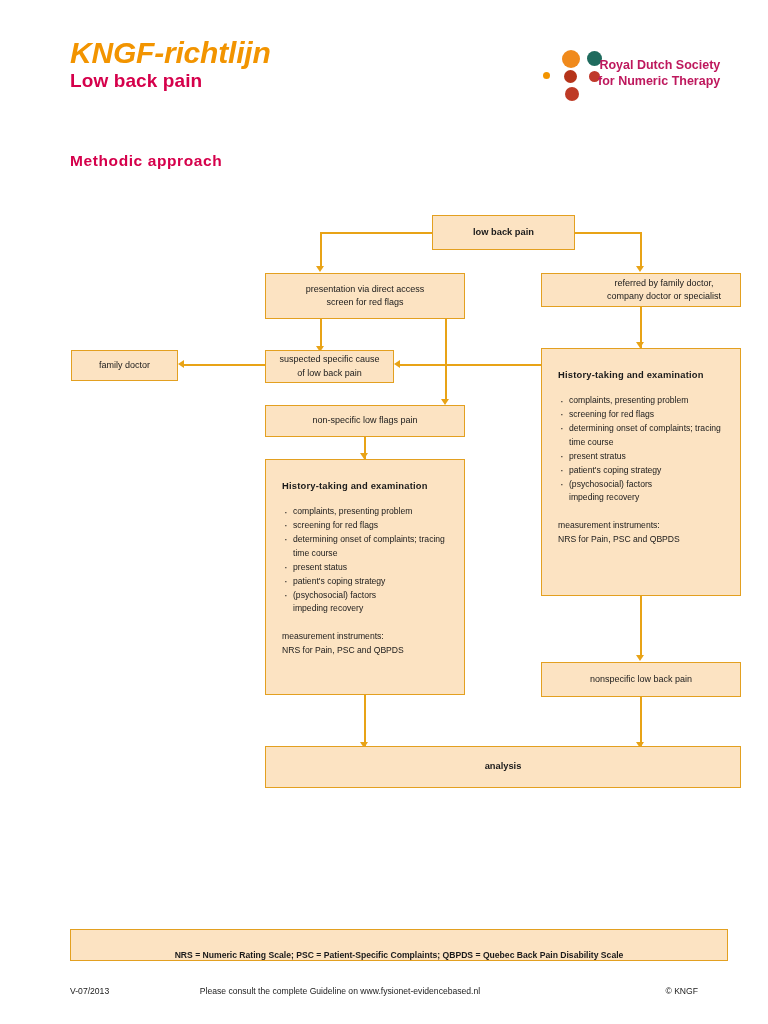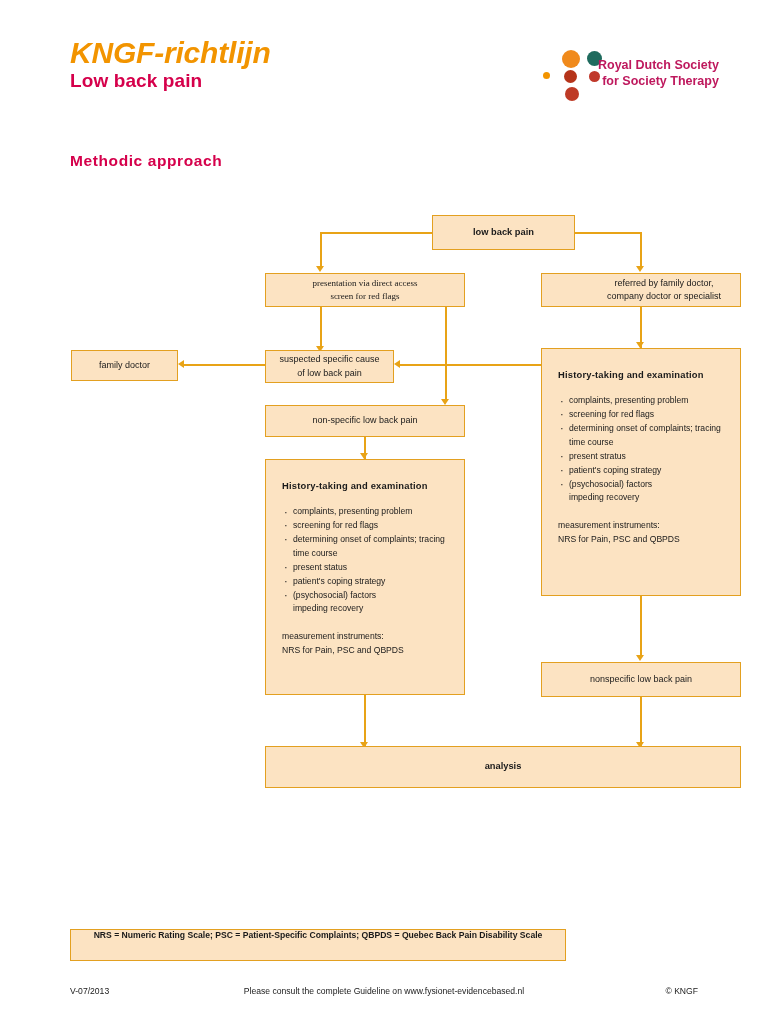--- a/index.html
+++ b/index.html
@@ -93,50 +93,50 @@
   }
   .arr-left {
     border-top: 4.5px solid transparent;
     border-bottom: 4.5px solid transparent;
     border-right: 6px solid #E8A317;
   }
 
   
   .legend {
     position: absolute; left: 70px; top: 929px;
-    width: 496px; height: 32px;
+    width: 658px; height: 32px;
     background: #FCE3C2; border: 1px solid #E3A020;
     box-sizing: border-box;
-    display: flex; align-items: flex-start; justify-content: center;
+    display: flex; align-items: flex-end; justify-content: center;
     font-size: 8.6px; font-weight: bold; color: #1a1a1a;
   }
   .foot { position: absolute; font-size: 8.6px; color: #1a1a1a; top: 986px; }
   .foot-left  { left: 70px; }
-  .foot-mid   { left: 0; width: 768px; text-align: center; }
+  .foot-mid   { left: 0; width: 680px; text-align: center; }
   .foot-right { left: 0; width: 698px; text-align: right; }
 </style>
 </head>
 <body>
 
 <div class="page">
 
   <div class="title-main">KNGF-richtlijn</div>
   <div class="title-sub">Low back pain</div>
   <div class="section-head">Methodic approach</div>
 
   <div class="logo">
     <div class="dot" style="left:0px; top:24px; width:7px; height:7px; background:#F29400;"></div>
     <div class="dot" style="left:19px; top:2px; width:18px; height:18px; background:#F08A1C;"></div>
     <div class="dot" style="left:44px; top:3px; width:15px; height:15px; background:#1F6B5E;"></div>
     <div class="dot" style="left:21px; top:22px; width:13px; height:13px; background:#B5341A;"></div>
     <div class="dot" style="left:46px; top:23px; width:11px; height:11px; background:#C0392B;"></div>
     <div class="dot" style="left:22px; top:39px; width:14px; height:14px; background:#BE3A26;"></div>
     <div class="logo-text">
       <span>Royal Dutch Society</span><br>
-      <span>for Society Therapy</span>
+      <span>for Numeric Therapy</span>
     </div>
   </div>
 
   <div class="ln hln" style="left:320px; top:232px; width:112px;"></div>
   <div class="ln vln" style="left:320px; top:232px; height:35px;"></div>
   <div class="arr arr-down" style="left:316px; top:266px;"></div>
 
   <div class="ln hln" style="left:575px; top:232px; width:66px;"></div>
   <div class="ln vln" style="left:640px; top:232px; height:35px;"></div>
   <div class="arr arr-down" style="left:636px; top:266px;"></div>
@@ -165,21 +165,21 @@
   <div class="ln vln" style="left:364px; top:695px; height:51px;"></div>
   <div class="arr arr-down" style="left:360px; top:742px;"></div>
 
   <div class="ln vln" style="left:640px; top:697px; height:49px;"></div>
   <div class="arr arr-down" style="left:636px; top:742px;"></div>
 
   <div class="box center" style="left:432px; top:215px; width:143px; height:35px;">
     <span class="box-title">low back pain</span>
   </div>
 
-  <div class="box center" style="left:265px; top:273px; width:200px; height:34px;font-family:Liberation Serif, serif;">
+  <div class="box center" style="left:265px; top:273px; width:200px; height:46px;">
     <span class="box-plain">
       <span>presentation via direct access</span><br>
       <span>screen for red flags</span>
     </span>
   </div>
 
   <div class="box center" style="left:541px; top:273px; width:200px; height:34px;padding-left:46px;">
     <span class="box-plain">
       <span>referred by family doctor,</span><br>
       <span>company doctor or specialist</span>
@@ -191,21 +191,21 @@
   </div>
 
   <div class="box center" style="left:265px; top:350px; width:129px; height:33px;">
     <span class="box-plain">
       <span>suspected specific cause</span><br>
       <span>of low back pain</span>
     </span>
   </div>
 
   <div class="box center" style="left:265px; top:405px; width:200px; height:32px;">
-    <span class="box-plain">non-specific low back pain</span>
+    <span class="box-plain">non-specific low flags pain</span>
   </div>
 
   <div class="box detail" style="left:265px; top:459px; width:200px; height:236px;">
     <h4>History-taking and examination</h4>
     <ul>
       <li>complaints, presenting problem</li>
       <li>screening for red flags</li>
       <li>determining onset of complaints;&nbsp;tracing time course</li>
       <li>present status</li>
       <li>patient's coping strategy</li>

